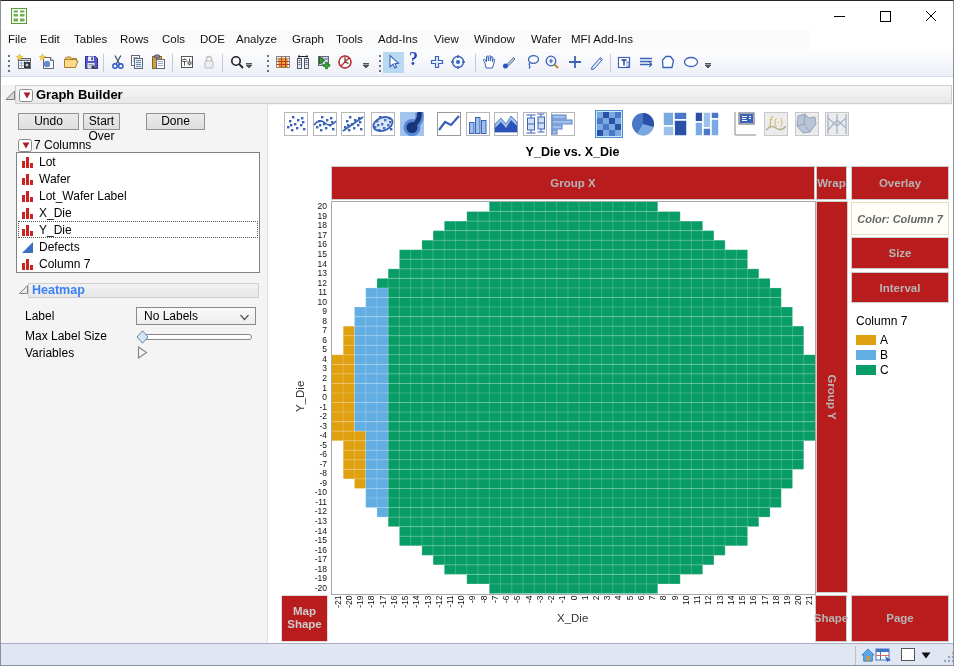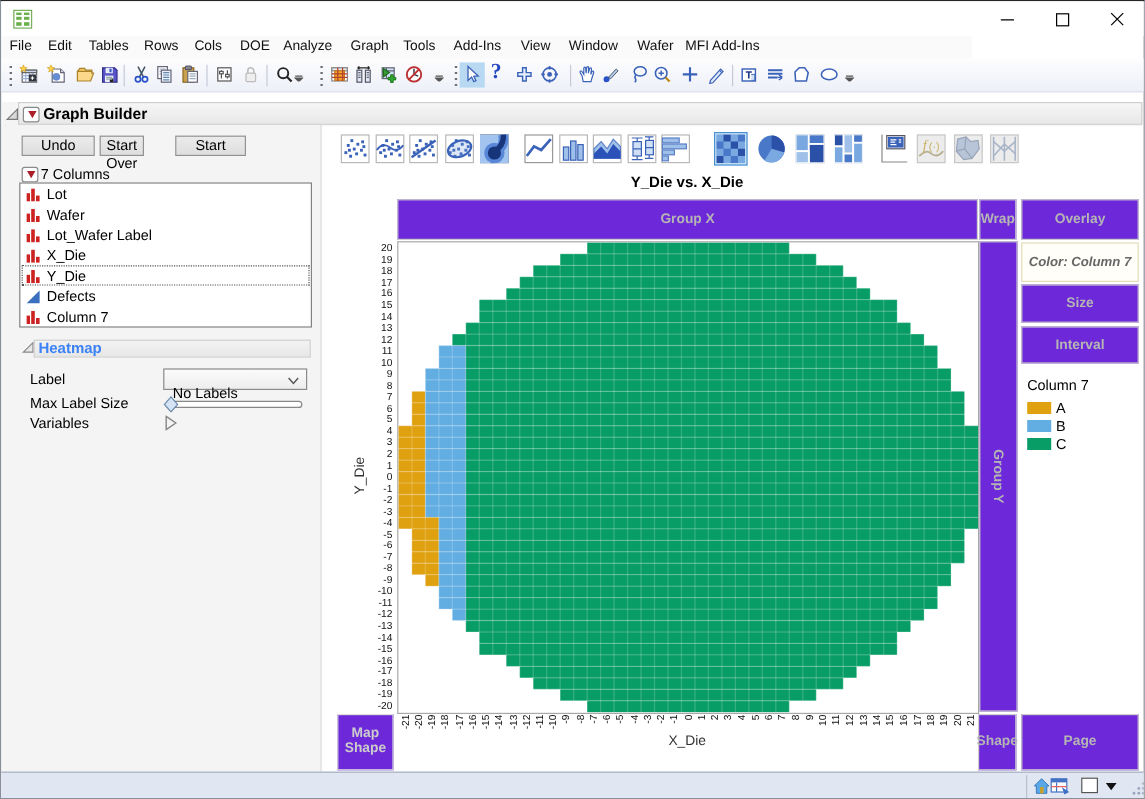--- a/index.html
+++ b/index.html
@@ -1,17 +1,17 @@
 <!DOCTYPE html>
 <html><head><meta charset="utf-8"><style>
 *{margin:0;padding:0;box-sizing:border-box;}
 html,body{width:954px;height:666px;overflow:hidden;}
 body{font-family:"Liberation Sans",sans-serif;position:relative;background:#fff;border:1px solid #8a9099;border-top:1px solid #262626;}
 .abs{position:absolute;}
-.dz{position:absolute;border:1px solid #ccc;color:#b5b5b5;font-weight:bold;font-size:11.5px;display:flex;align-items:center;justify-content:center;background:#6d28d9;}
+.dz{position:absolute;border:1px solid #ccc;color:#b5b5b5;font-weight:bold;font-size:11.5px;display:flex;align-items:center;justify-content:center;background:#b91c1c;}
 .btn{position:absolute;height:17px;background:linear-gradient(#ebebeb,#dedede);border:1px solid #919191;font-size:12px;text-align:center;color:#000;line-height:15px;}
 .mi{position:absolute;top:0;height:19px;line-height:19px;font-size:11.5px;color:#111;}
 .sep{position:absolute;top:5px;width:1px;height:18px;background:#c5cad6;}
 .grip{position:absolute;top:6px;width:2px;height:17px;background-image:repeating-linear-gradient(#6f6f6f 0 2px,transparent 2px 5px);}
 </style></head><body>
 
 <div class="abs" style="left:0;top:0;width:953px;height:29px;background:#fff;">
   <svg class="abs" style="left:10px;top:7px" width="16" height="16" viewBox="0 0 16 16">
     <rect x="0.5" y="0.5" width="15" height="15" fill="#fff" stroke="#5a9e3a"></rect>
     <g fill="#6ab04c">
@@ -213,21 +213,21 @@
 <div class="abs" style="left:18px;top:87.5px;width:14px;height:13px;background:#fff;border:1px solid #8a8a8a;border-radius:2.5px;"></div>
 <svg class="abs" style="left:21.5px;top:91px" width="8" height="7">
     <path d="M0.5 0.5 L7.5 0.5 L4 6.5 Z" fill="#ad1f28"></path>
   </svg>
 <div class="abs" style="left:35px;top:84px;height:19px;line-height:19px;font-size:13px;font-weight:bold;color:#000;">Graph Builder</div>
 <div class="abs" style="left:3px;top:103px;width:1px;height:540px;background:#e0e0e0;"></div>
 
 <div class="abs" style="left:1px;top:104px;width:266px;height:538px;background:#f4f4f4;"></div>
 <div class="btn" style="left:17px;top:111.5px;width:61px;">Undo</div>
 <div class="btn" style="left:82px;top:112px;width:37px;">Start Over</div>
-<div class="btn" style="left:145px;top:111.5px;width:59px;">Start</div>
+<div class="btn" style="left:145px;top:111.5px;width:59px;">Done</div>
 
 <div class="abs" style="left:17px;top:137.5px;width:14px;height:13px;background:#fff;border:1px solid #8a8a8a;border-radius:2.5px;"></div>
 <svg class="abs" style="left:20.5px;top:141px" width="8" height="7">
     <path d="M0.5 0.5 L7.5 0.5 L4 6.5 Z" fill="#ad1f28"></path>
   </svg>
 <div class="abs" style="left:33px;top:137px;font-size:12px;color:#000;">7 Columns</div>
 
 <div class="abs" style="left:15px;top:150.5px;width:244px;height:121px;background:#fff;border:1px solid #828282;">
 <svg style="position:absolute;left:5px;top:4px" width="12" height="11">
       <g fill="#cc2222">
@@ -284,21 +284,21 @@
     <div style="position:absolute;left:22px;top:104px;font-size:12px;color:#000;">Column 7</div>
 </div>
 
 <svg class="abs" style="left:17px;top:283px" width="11" height="11">
     <path d="M1.5 9.5 L9.5 9.5 L9.5 1.5 Z" fill="#e8e8e8" stroke="#888"></path>
   </svg>
 <div class="abs" style="left:27px;top:282px;width:231px;height:15px;background:linear-gradient(#f2f2f2,#e7e7e7);border:1px solid #cfcfcf;"></div>
 <div class="abs" style="left:31px;top:282px;font-size:12.5px;font-weight:bold;color:#3b82f6;">Heatmap</div>
 
 <div class="abs" style="left:24px;top:308px;font-size:12px;color:#000;">Label</div>
-<div class="abs" style="left:135px;top:306px;width:120px;height:18px;background:linear-gradient(#fbfbfb,#ededed);border:1px solid #8a8a8a;font-size:12px;line-height:17px;padding:12px 0 0 7px;color:#000;">No Labels
+<div class="abs" style="left:135px;top:306px;width:120px;height:18px;background:linear-gradient(#fbfbfb,#ededed);border:1px solid #8a8a8a;font-size:12px;line-height:17px;padding:0 0 0 7px;color:#000;">No Labels
   <svg class="abs" style="right:6px;top:6px" width="9" height="7">
       <path d="M0.5 1 L4.5 5.5 L8.5 1" stroke="#555" stroke-width="1.2" fill="none"></path>
     </svg>
 </div>
 <div class="abs" style="left:24px;top:328px;font-size:12px;color:#000;">Max Label Size</div>
 <div class="abs" style="left:140px;top:332.5px;width:111px;height:6px;background:#fff;border:1px solid #888;border-radius:3px;"></div>
 <svg class="abs" style="left:135px;top:329px" width="13" height="14">
     <path d="M6.5 0.8 L12 7 L6.5 13.2 L1 7 Z" fill="#d4e4f4" stroke="#6888aa"></path>
   </svg>
 <div class="abs" style="left:24px;top:345px;font-size:12px;color:#000;">Variables</div>

